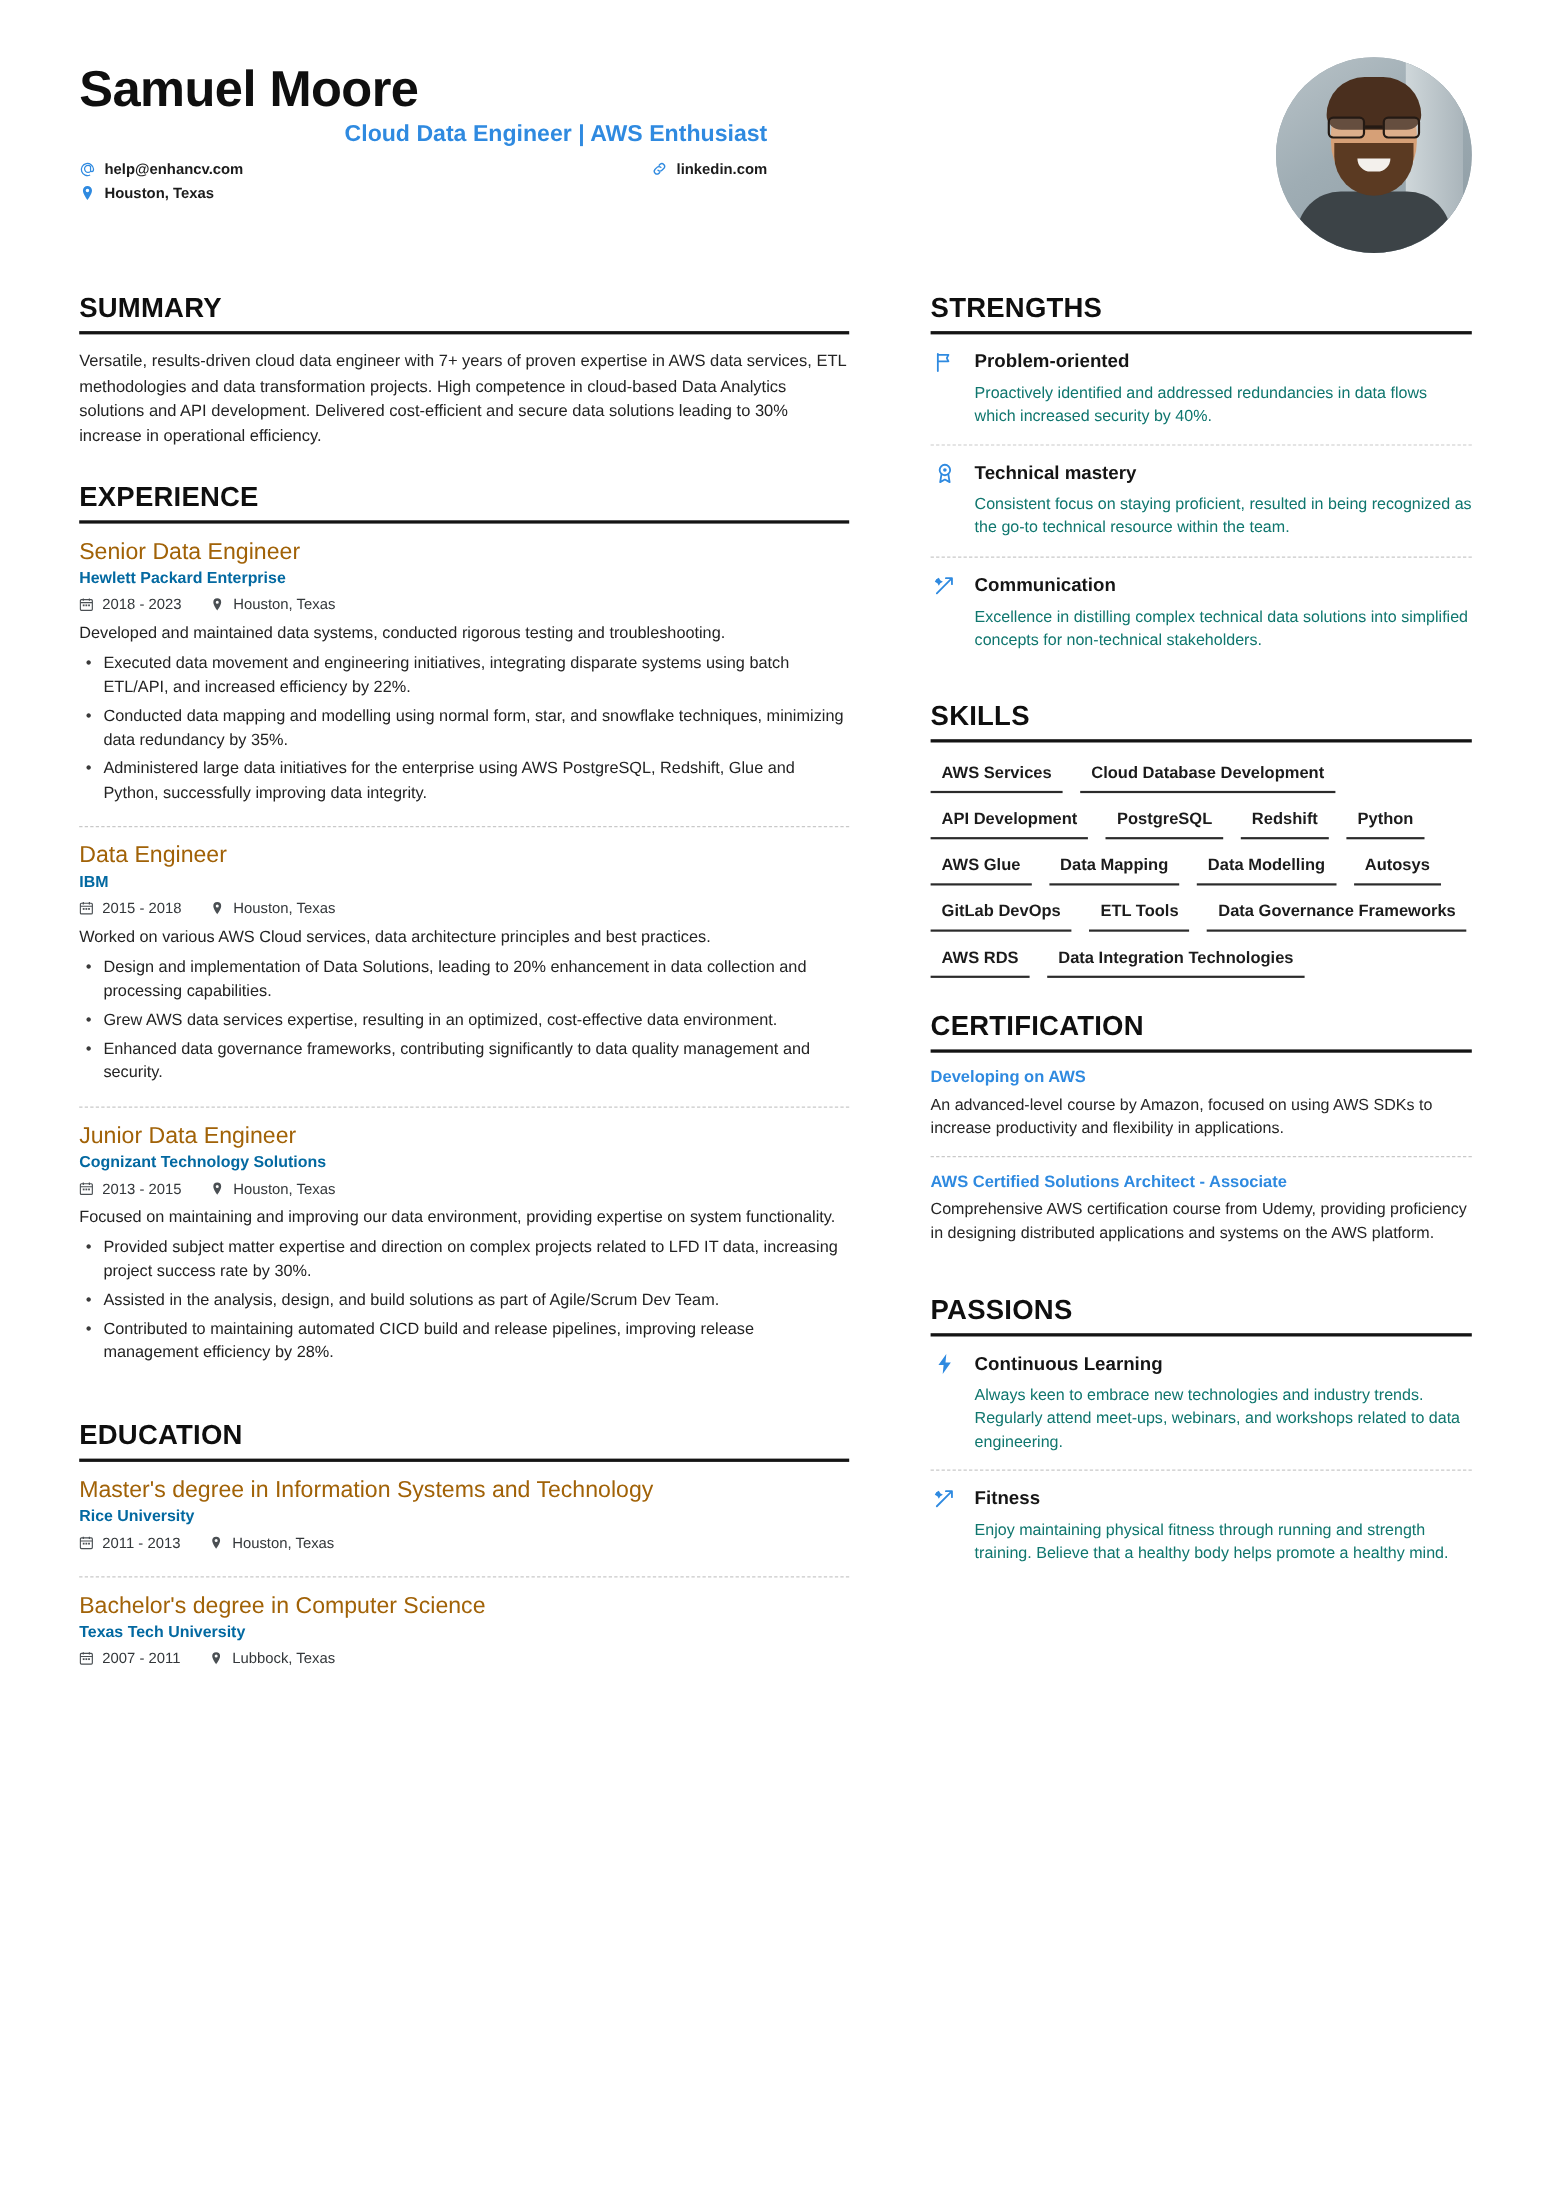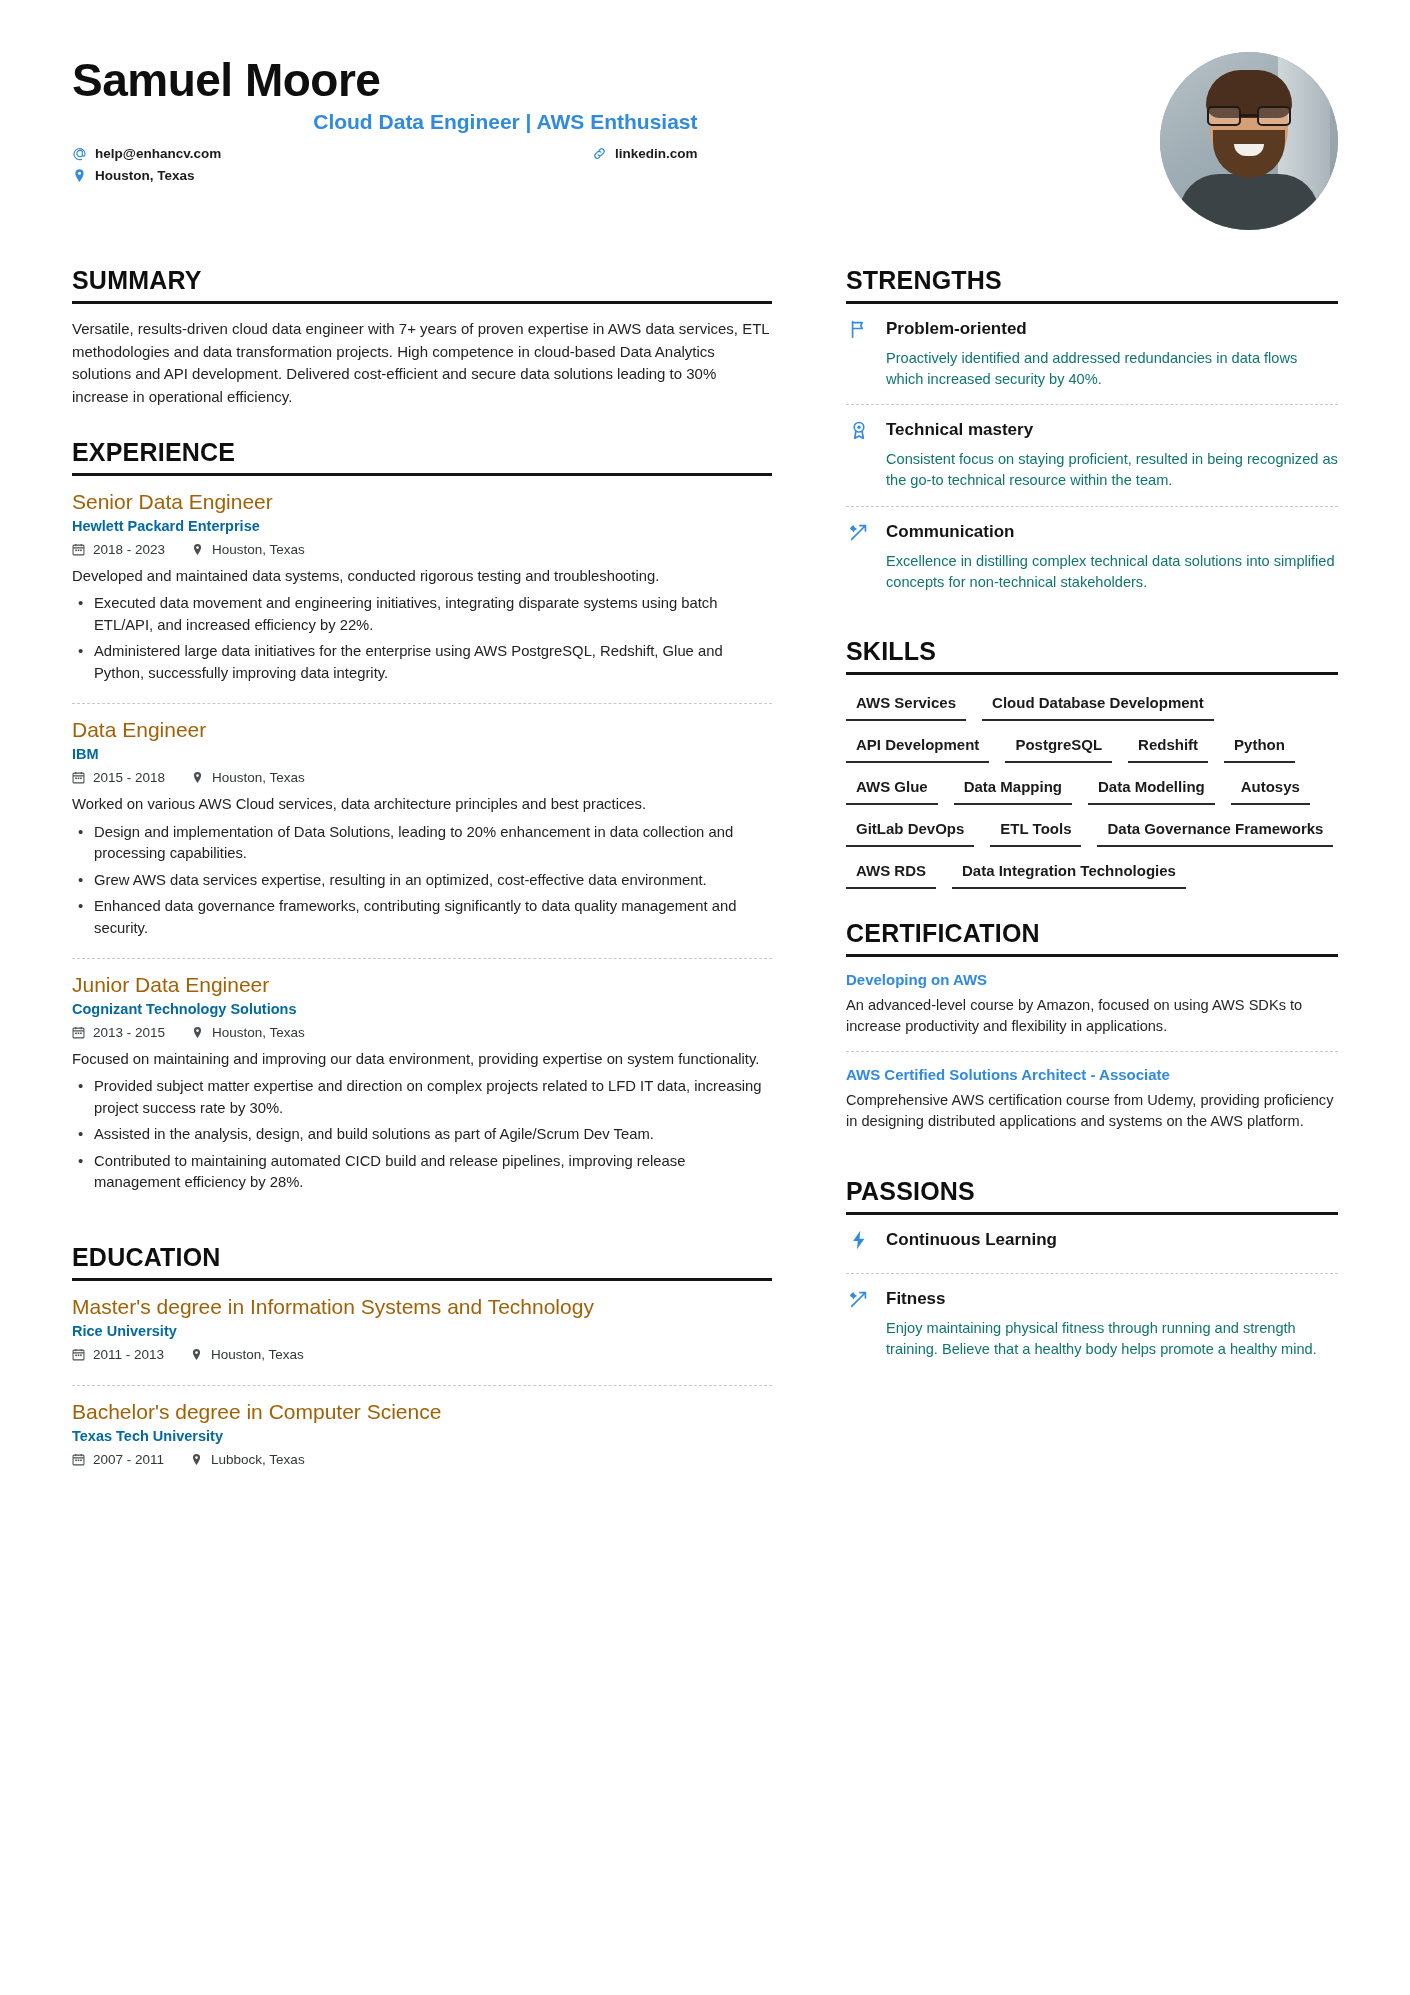--- a/index.html
+++ b/index.html
@@ -307,20 +307,21 @@
                 <svg width="13" height="13" viewBox="0 0 16 16">
                     <path fill="#4a4f53" d="M8 1.2a4.4 4.4 0 0 0-4.4 4.4C3.6 9 8 14.8 8 14.8s4.4-5.8 4.4-9.2A4.4 4.4 0 0 0 8 1.2zm0 6.1a1.7 1.7 0 1 1 0-3.4 1.7 1.7 0 0 1 0 3.4z"></path>
                   </svg>
               </span>
               <span>Houston, Texas</span>
             </span>
           </div>
           <p class="entry-desc">Developed and maintained data systems, conducted rigorous testing and troubleshooting.</p>
           <ul class="bullets">
             <li>Executed data movement and engineering initiatives, integrating disparate systems using batch ETL/API, and increased efficiency by 22%.</li>
+            <li>Conducted data mapping and modelling using normal form, star, and snowflake techniques, minimizing data redundancy by 35%.</li>
             <li>Administered large data initiatives for the enterprise using AWS PostgreSQL, Redshift, Glue and Python, successfully improving data integrity.</li>
           </ul>
         </div>
 
         <div class="entry">
           <h3 class="entry-title">Data Engineer</h3>
           <div class="entry-org">IBM</div>
           <div class="entry-meta">
             <span class="mi">
               <span class="ic">
@@ -530,20 +531,21 @@
 
         <div class="sv-item">
           <div class="sv-head">
             <span class="sv-ico">
               <svg width="22" height="22" viewBox="0 0 24 24">
                   <path fill="#2f8ae0" d="M13.4 2 5.6 13.1h5.1L9.8 22l8.1-11.4h-5.3z"></path>
                 </svg>
             </span>
             <span class="sv-title">Continuous Learning</span>
           </div>
+          <p class="sv-text">Always keen to embrace new technologies and industry trends. Regularly attend meet-ups, webinars, and workshops related to data engineering.</p>
         </div>
 
         <div class="sv-item last">
           <div class="sv-head">
             <span class="sv-ico">
               <svg width="22" height="22" viewBox="0 0 24 24">
                   <path fill="none" stroke="#2f8ae0" stroke-width="1.8" stroke-linecap="round" stroke-linejoin="round" d="M4 20 18 6M13 5h6v6"></path>
                   <path fill="#2f8ae0" d="M3.4 6.2 6 4.6l1.4 2.6 2.6 1.4-2.6 1.4L6 12.6 4.6 10 2 8.6z"></path>
                 </svg>
             </span>

